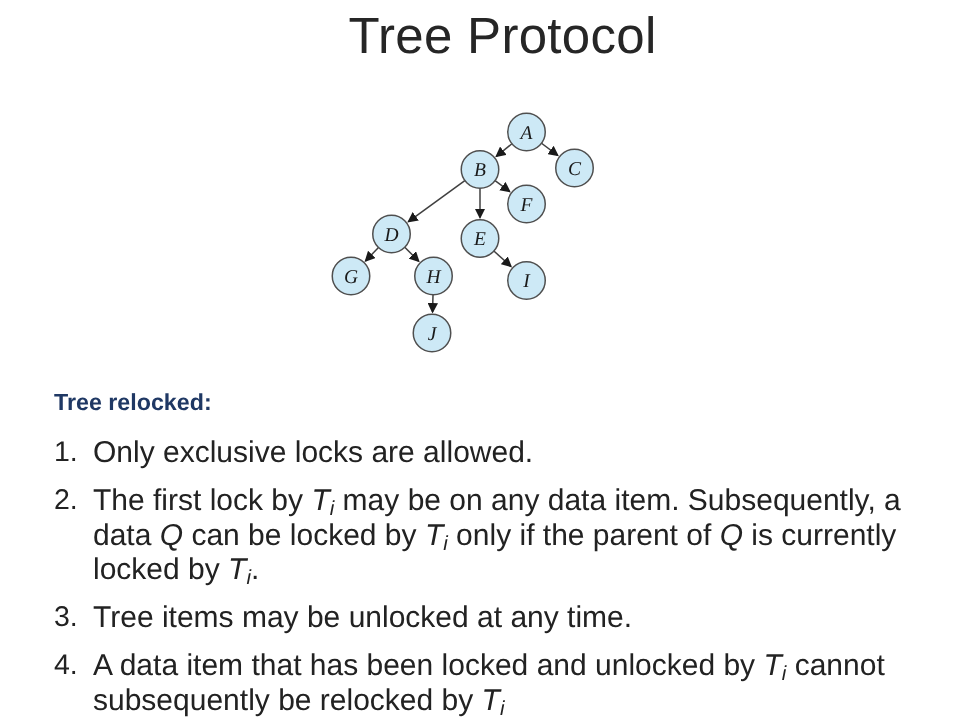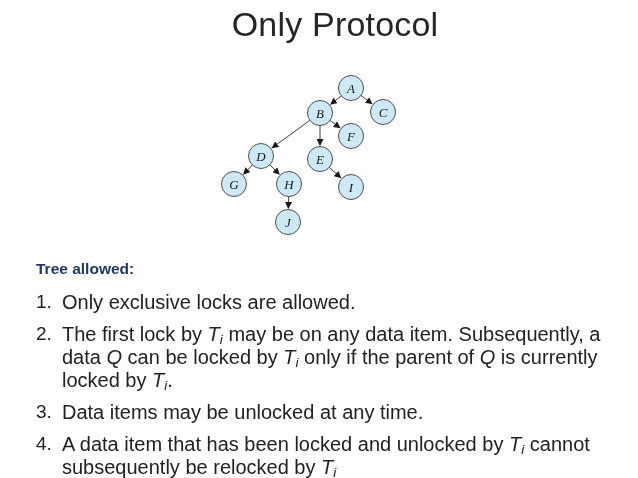--- a/index.html
+++ b/index.html
@@ -35,21 +35,21 @@
   .txt{
     width:545px;
     font-size:20px;line-height:23px;color:#222222;
   }
   .txt i{font-style:italic}
   .txt sub{font-size:0.68em;line-height:0;vertical-align:-0.25em;font-style:italic}
 </style>
 </head>
 <body>
 
-<div class="title">Only Protocol</div>
+<div class="title">Tree Protocol</div>
 
 <div class="tree-wrap">
   <svg id="tree-svg" width="200" height="172" viewBox="0 0 200 172">
       <defs>
         <marker id="arrow" markerWidth="7" markerHeight="7" refX="6" refY="3.5" orient="auto" markerUnits="userSpaceOnUse">
           <path d="M0,0 L7,3.5 L0,7 Z" fill="#1a1a1a"></path>
         </marker>
       </defs>
       <line x1="128.2698370065584" y1="25.846905639872272" x2="117.89778255265462" y2="34.21146568334305" stroke="#404040" stroke-width="1" marker-end="url(#arrow)"></line>
       <line x1="148" y1="25.5" x2="158.8" y2="33.6" stroke="#404040" stroke-width="1" marker-end="url(#arrow)"></line>
@@ -97,32 +97,32 @@
         <text x="138" y="121.5" text-anchor="middle" class="node-label">I</text>
       </g>
       <g>
         <circle cx="75" cy="152" r="12.5" fill="#cde9f6" stroke="#4f4f4f" stroke-width="1"></circle>
         <text x="75" y="156.5" text-anchor="middle" class="node-label">J</text>
       </g>
     </svg>
 </div>
 
 <div class="protocol">
-  <div class="heading">Tree allowed:</div>
+  <div class="heading">Tree relocked:</div>
   <div>
       <div class="item">
         <span class="num">1.</span>
         <span class="txt">Only exclusive locks are allowed.</span>
       </div>
       <div class="item">
         <span class="num">2.</span>
         <span class="txt">The first lock by <i>T</i><sub>i</sub> may be on any data item. Subsequently, a data <i>Q</i> can be locked by <i>T</i><sub>i</sub> only if the parent of <i>Q</i> is currently locked by <i>T</i><sub>i</sub>.</span>
       </div>
       <div class="item">
         <span class="num">3.</span>
-        <span class="txt">Data items may be unlocked at any time.</span>
+        <span class="txt">Tree items may be unlocked at any time.</span>
       </div>
       <div class="item">
         <span class="num">4.</span>
         <span class="txt">A data item that has been locked and unlocked by <i>T</i><sub>i</sub>  cannot subsequently be relocked by <i>T</i><sub>i</sub></span>
       </div>
     </div>
 </div>
 
 </body></html>

